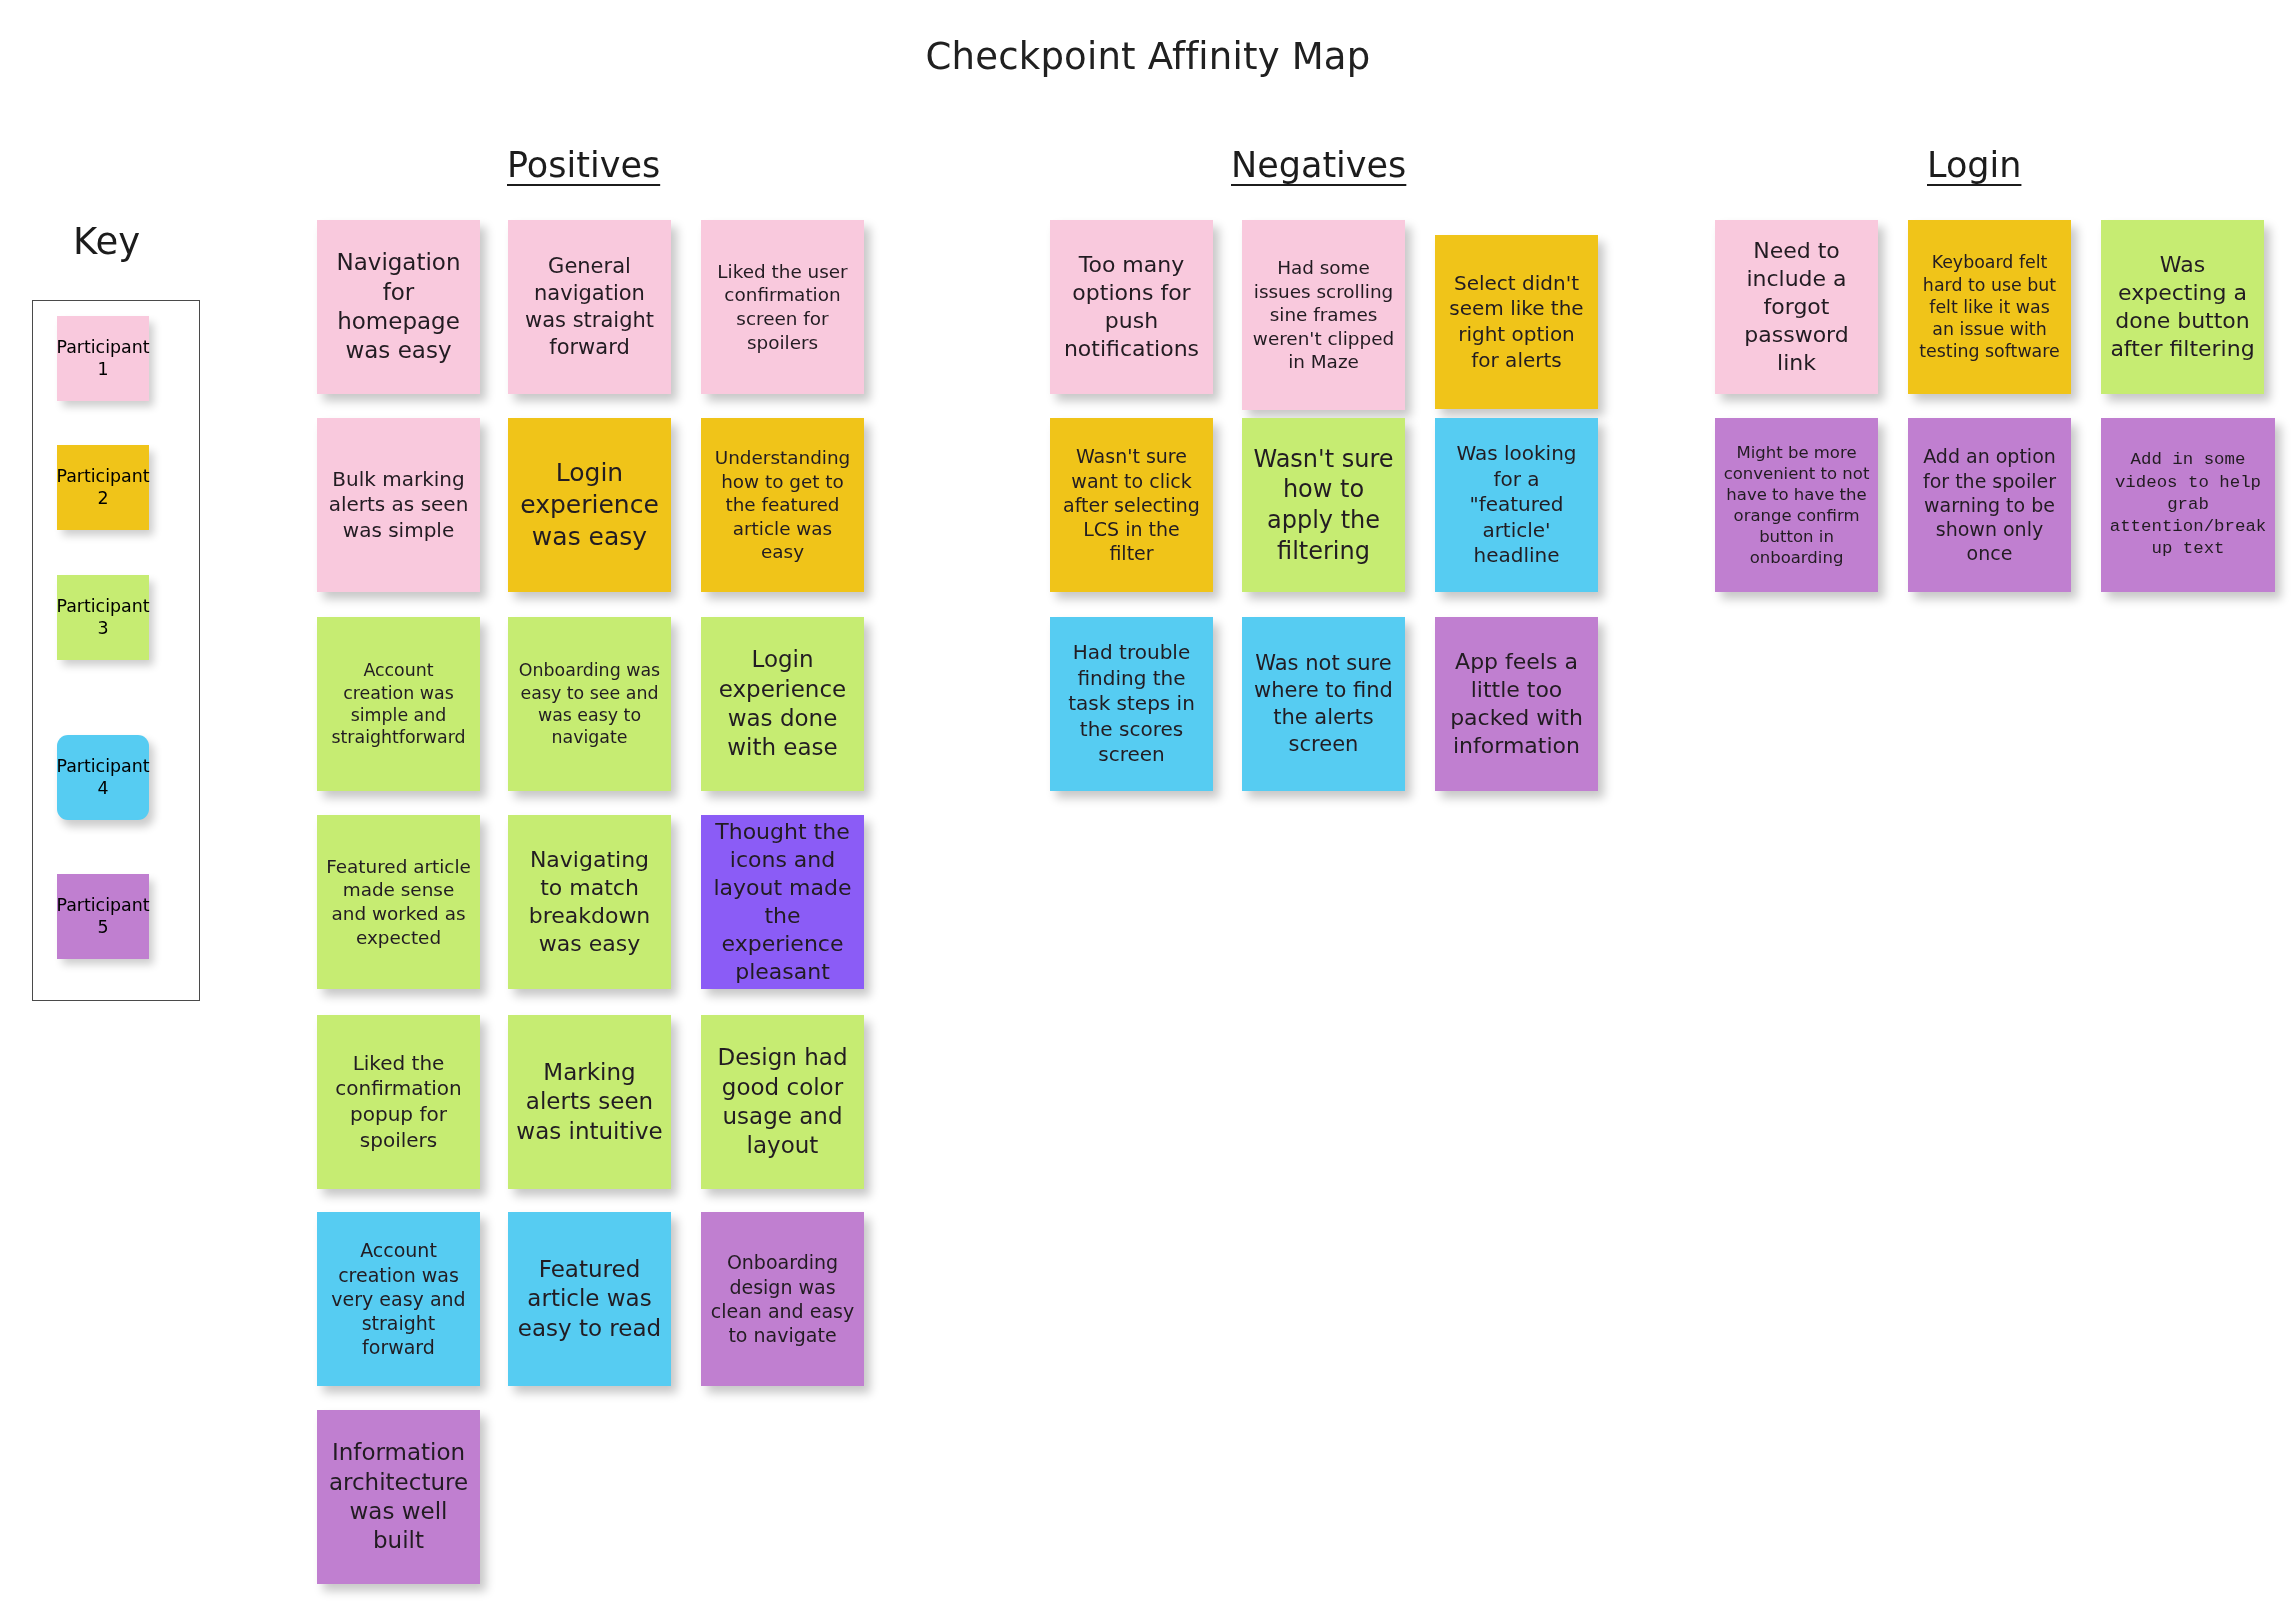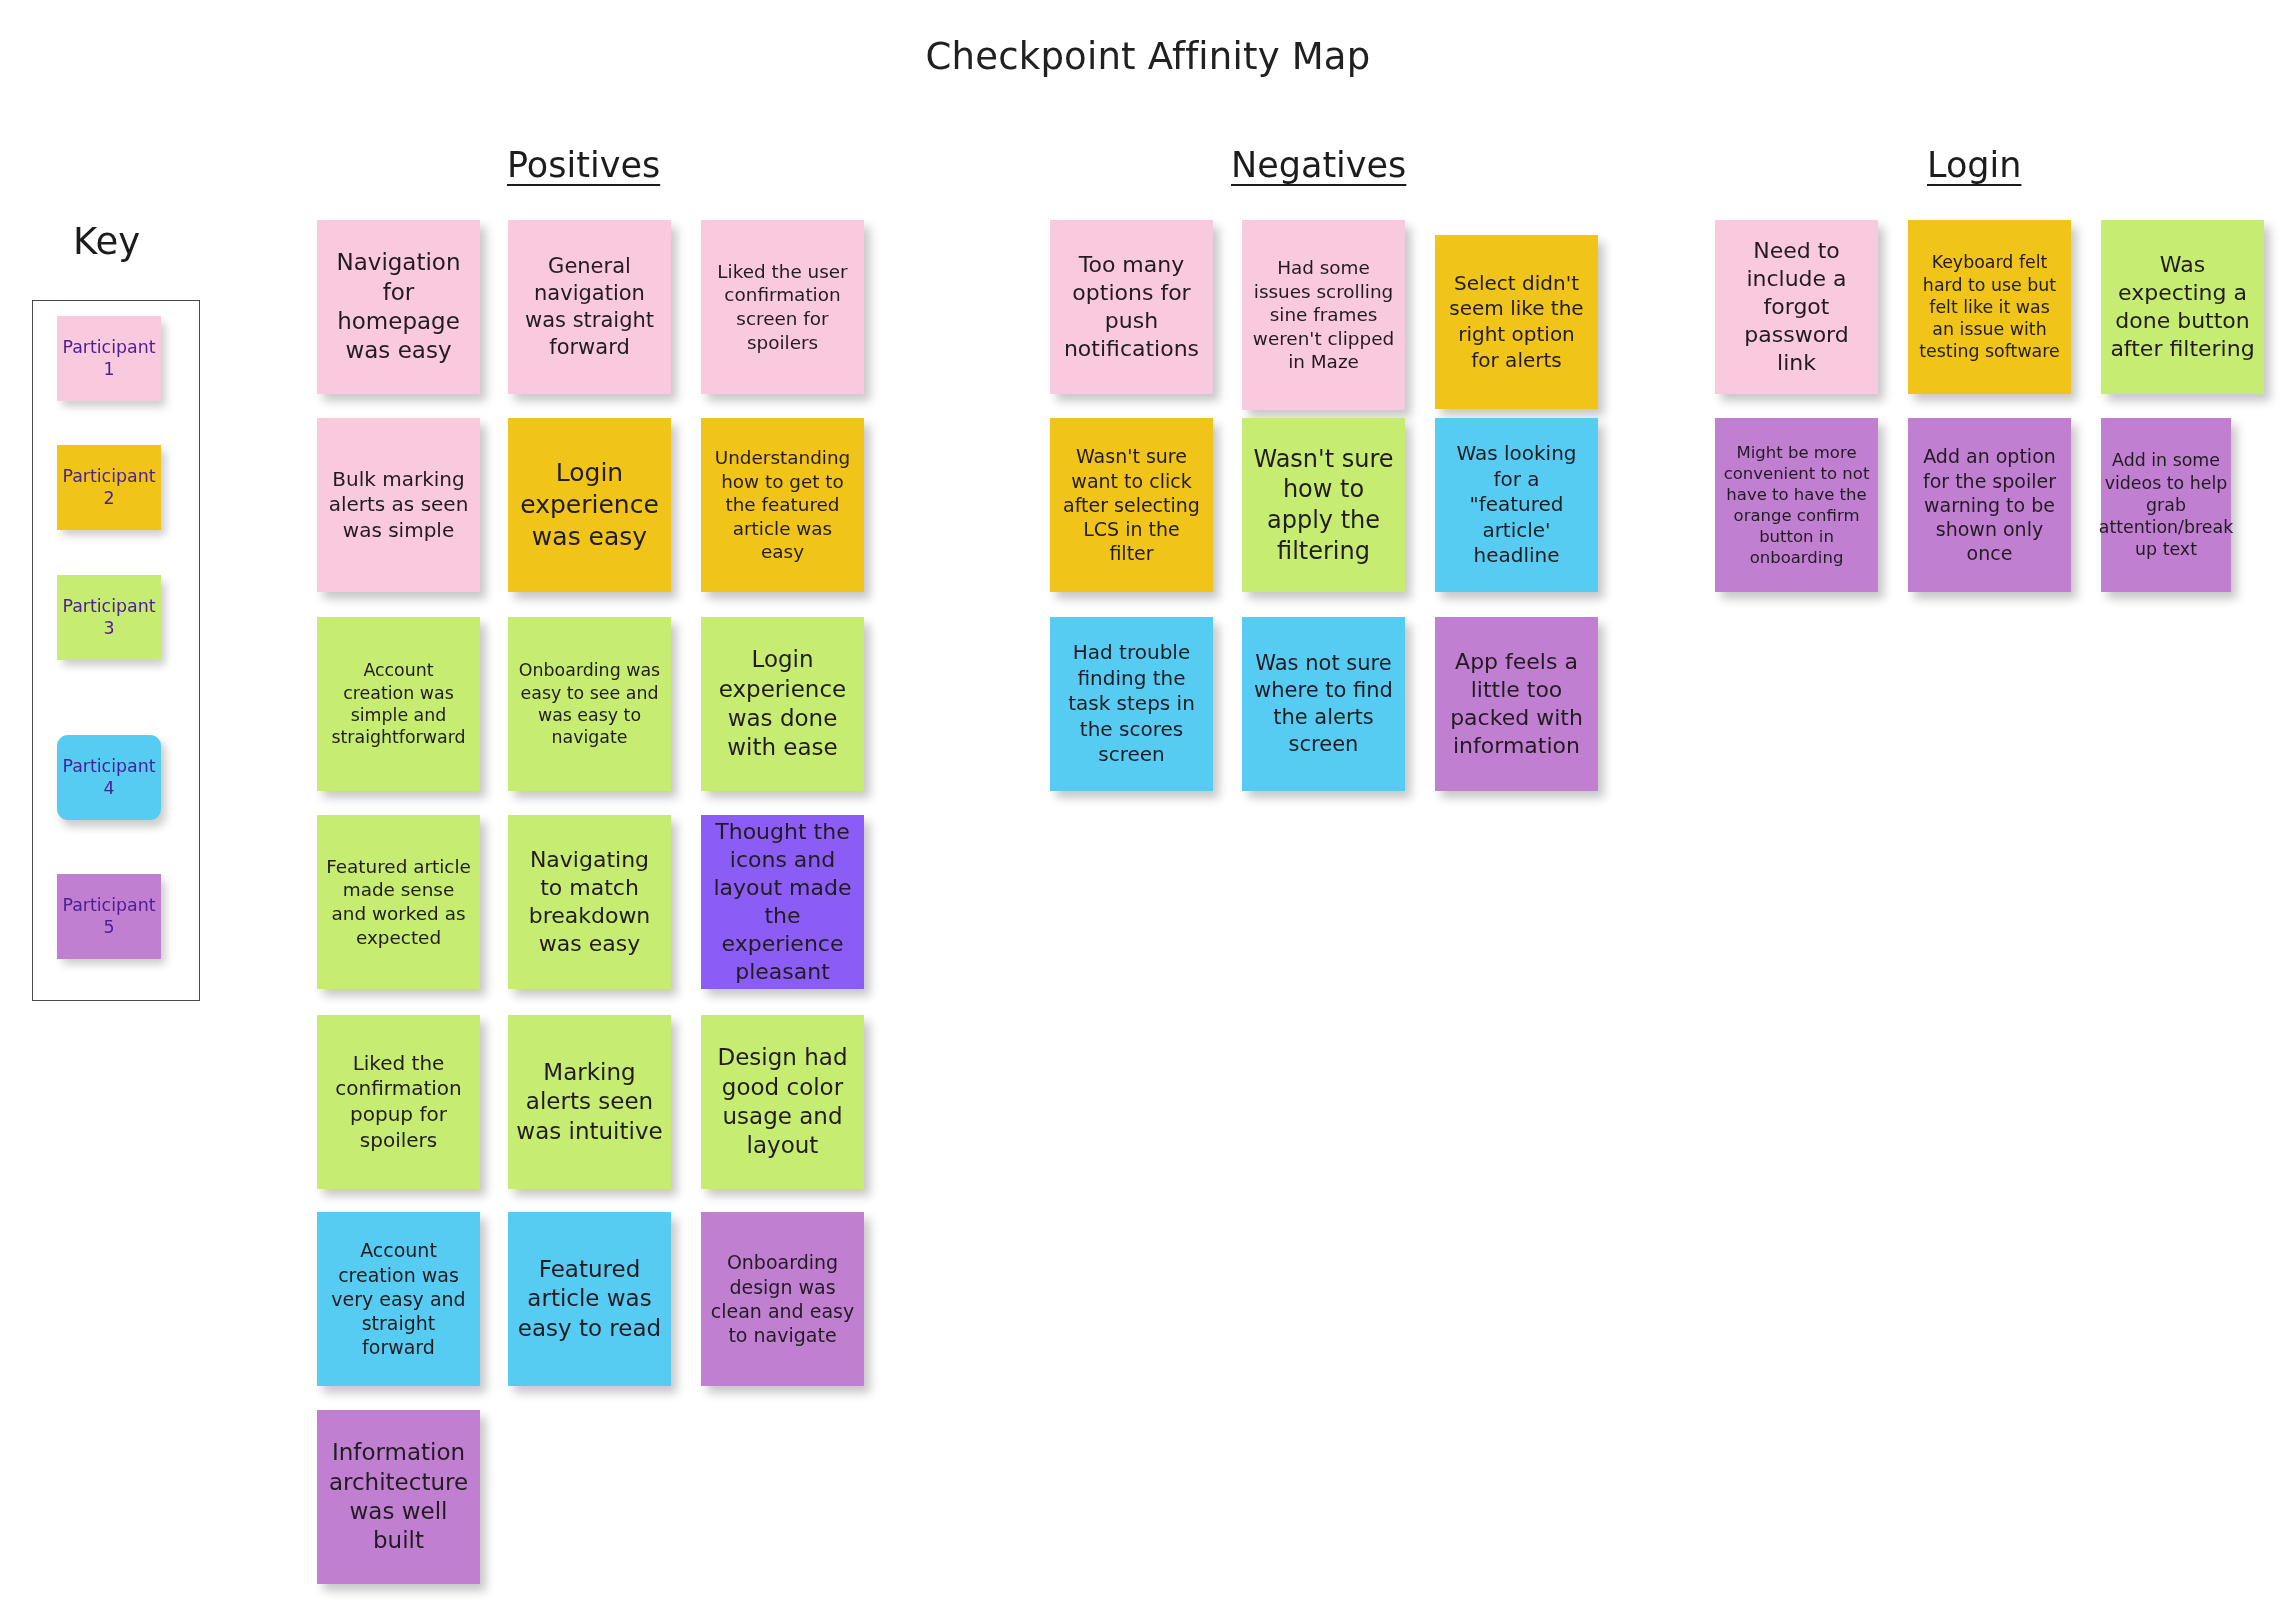--- a/index.html
+++ b/index.html
@@ -50,29 +50,29 @@
     left: 32px;
     width: 168px;
     height: 701px;
     border: 1.8px solid #4a4a4a;
     background: #ffffff;
     box-sizing: border-box;
   }
   .key-note {
     position: absolute;
     left: 57px;
-    width: 104px;
+    width: 92px;
     height: 85px;
     display: flex;
     align-items: center;
     justify-content: center;
     text-align: center;
     font-size: 17.4px;
     line-height: 1.25;
-    color: #4c1d95;
+    color: #000000;
     box-shadow: 4.6px 6.4px 8.3px rgba(0,0,0,0.20);
     padding: 12px;
     box-sizing: border-box;
   }
   #key-note-0 { top: 316px; }
   #key-note-1 { top: 445px; }
   #key-note-2 { top: 575px; }
   #key-note-3 { top: 735px; border-radius: 11px; }
   #key-note-4 { top: 874px; }
 
@@ -144,14 +144,14 @@
 <div class="sticky" style="left: 1242px; top: 418px; width: 163px; height: 174px; background: rgb(198, 236, 114); font-size: 24px; line-height: 1.28;">Wasn't sure how to apply the filtering</div>
 <div class="sticky" style="left: 1435px; top: 418px; width: 163px; height: 174px; background: rgb(86, 204, 242); font-size: 20px; line-height: 1.28;">Was looking for a "featured article' headline</div>
 <div class="sticky" style="left: 1050px; top: 617px; width: 163px; height: 174px; background: rgb(86, 204, 242); font-size: 20px; line-height: 1.28;">Had trouble finding the task steps in the scores screen</div>
 <div class="sticky" style="left: 1242px; top: 617px; width: 163px; height: 174px; background: rgb(86, 204, 242); font-size: 21px; line-height: 1.28;">Was not sure where to find the alerts screen</div>
 <div class="sticky" style="left: 1435px; top: 617px; width: 163px; height: 174px; background: rgb(192, 127, 208); font-size: 22px; line-height: 1.28;">App feels a little too packed with information</div>
 <div class="sticky" style="left: 1715px; top: 220px; width: 163px; height: 174px; background: rgb(249, 201, 221); font-size: 22px; line-height: 1.28;">Need to include a forgot password link</div>
 <div class="sticky" style="left: 1908px; top: 220px; width: 163px; height: 174px; background: rgb(240, 196, 25); font-size: 17.4px; line-height: 1.28;">Keyboard felt hard to use but felt like it was an issue with testing software</div>
 <div class="sticky" style="left: 2101px; top: 220px; width: 163px; height: 174px; background: rgb(198, 236, 114); font-size: 22px; line-height: 1.28;">Was expecting a done button after filtering</div>
 <div class="sticky" style="left: 1715px; top: 418px; width: 163px; height: 174px; background: rgb(192, 127, 208); font-size: 16.5px; line-height: 1.28;">Might be more convenient to not have to have the orange confirm button in onboarding</div>
 <div class="sticky" style="left: 1908px; top: 418px; width: 163px; height: 174px; background: rgb(192, 127, 208); font-size: 19px; line-height: 1.28;">Add an option for the spoiler warning to be shown only once</div>
-<div class="sticky" style="left: 2101px; top: 418px; width: 130px; height: 174px; background: rgb(192, 127, 208); font-size: 17.4px; line-height: 1.28;">Add in some videos to help grab attention/break up text</div>
+<div class="sticky" style="left: 2101px; top: 418px; width: 174px; height: 174px; background: rgb(192, 127, 208); font-size: 17.4px; line-height: 1.28; font-family: Liberation Mono, monospace;">Add in some videos to help grab attention/break up text</div>
 
 
 </body></html>

